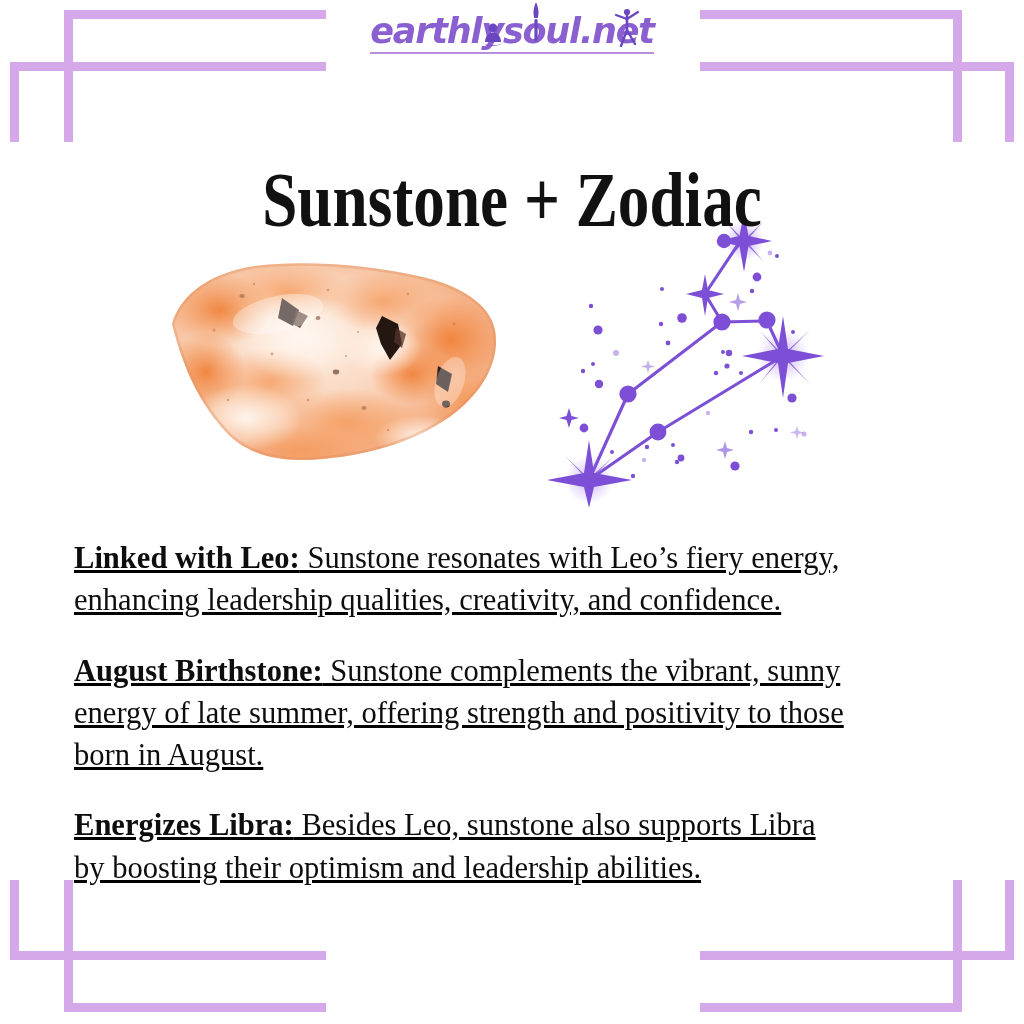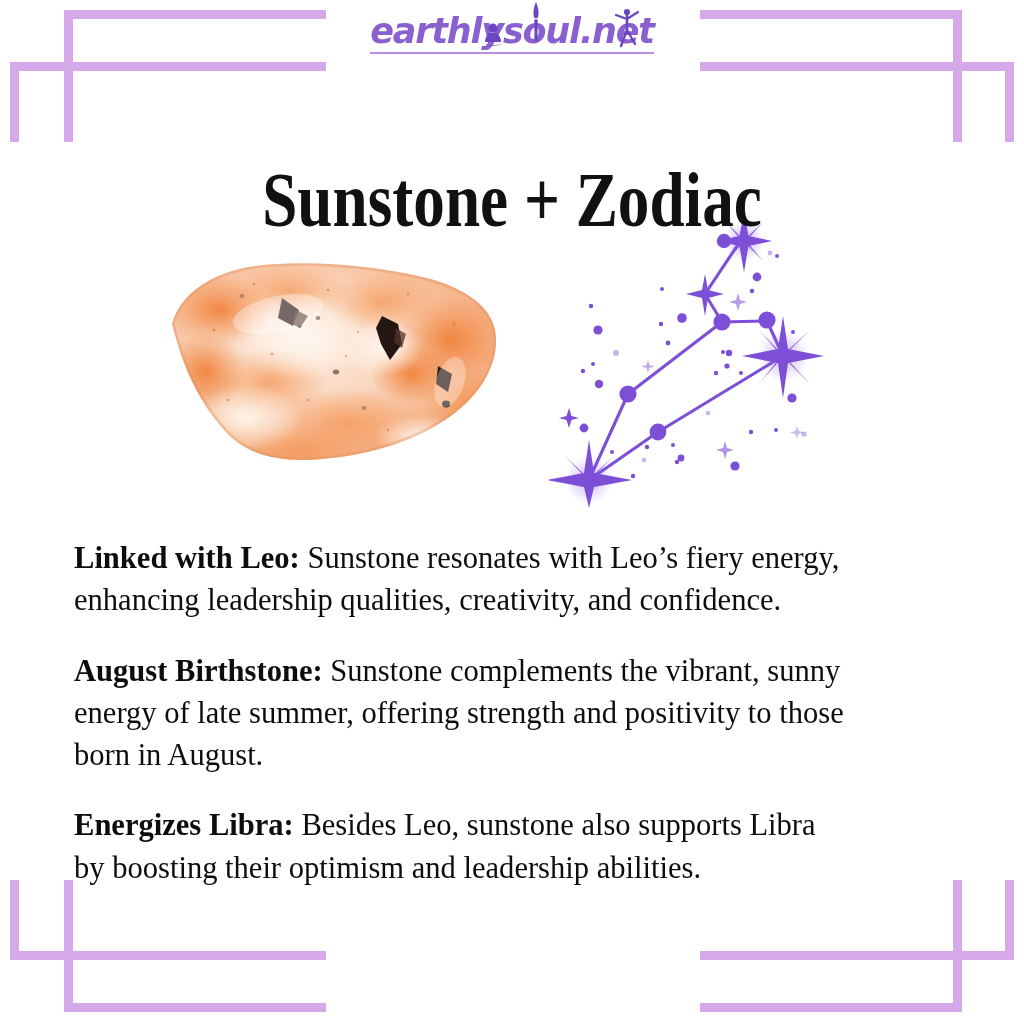--- a/index.html
+++ b/index.html
@@ -53,20 +53,21 @@
   }
 
   
   .stone{position:absolute;left:150px;top:232px;width:360px;height:240px;z-index:4;}
   .constellation{position:absolute;left:548px;top:208px;width:296px;height:300px;z-index:4;}
 
   
   .copy{
     position:absolute;left:74px;top:536px;width:820px;
     z-index:5;
+    text-decoration:underline;
   }
   .para{
     font-family:"Liberation Serif", serif;
     font-size:32.5px;
     line-height:1.30;
     color:#0d0d0d;
     margin:0 0 28px 0;
     transform:scaleX(0.94);
     transform-origin:left top;
     letter-spacing:0px;

